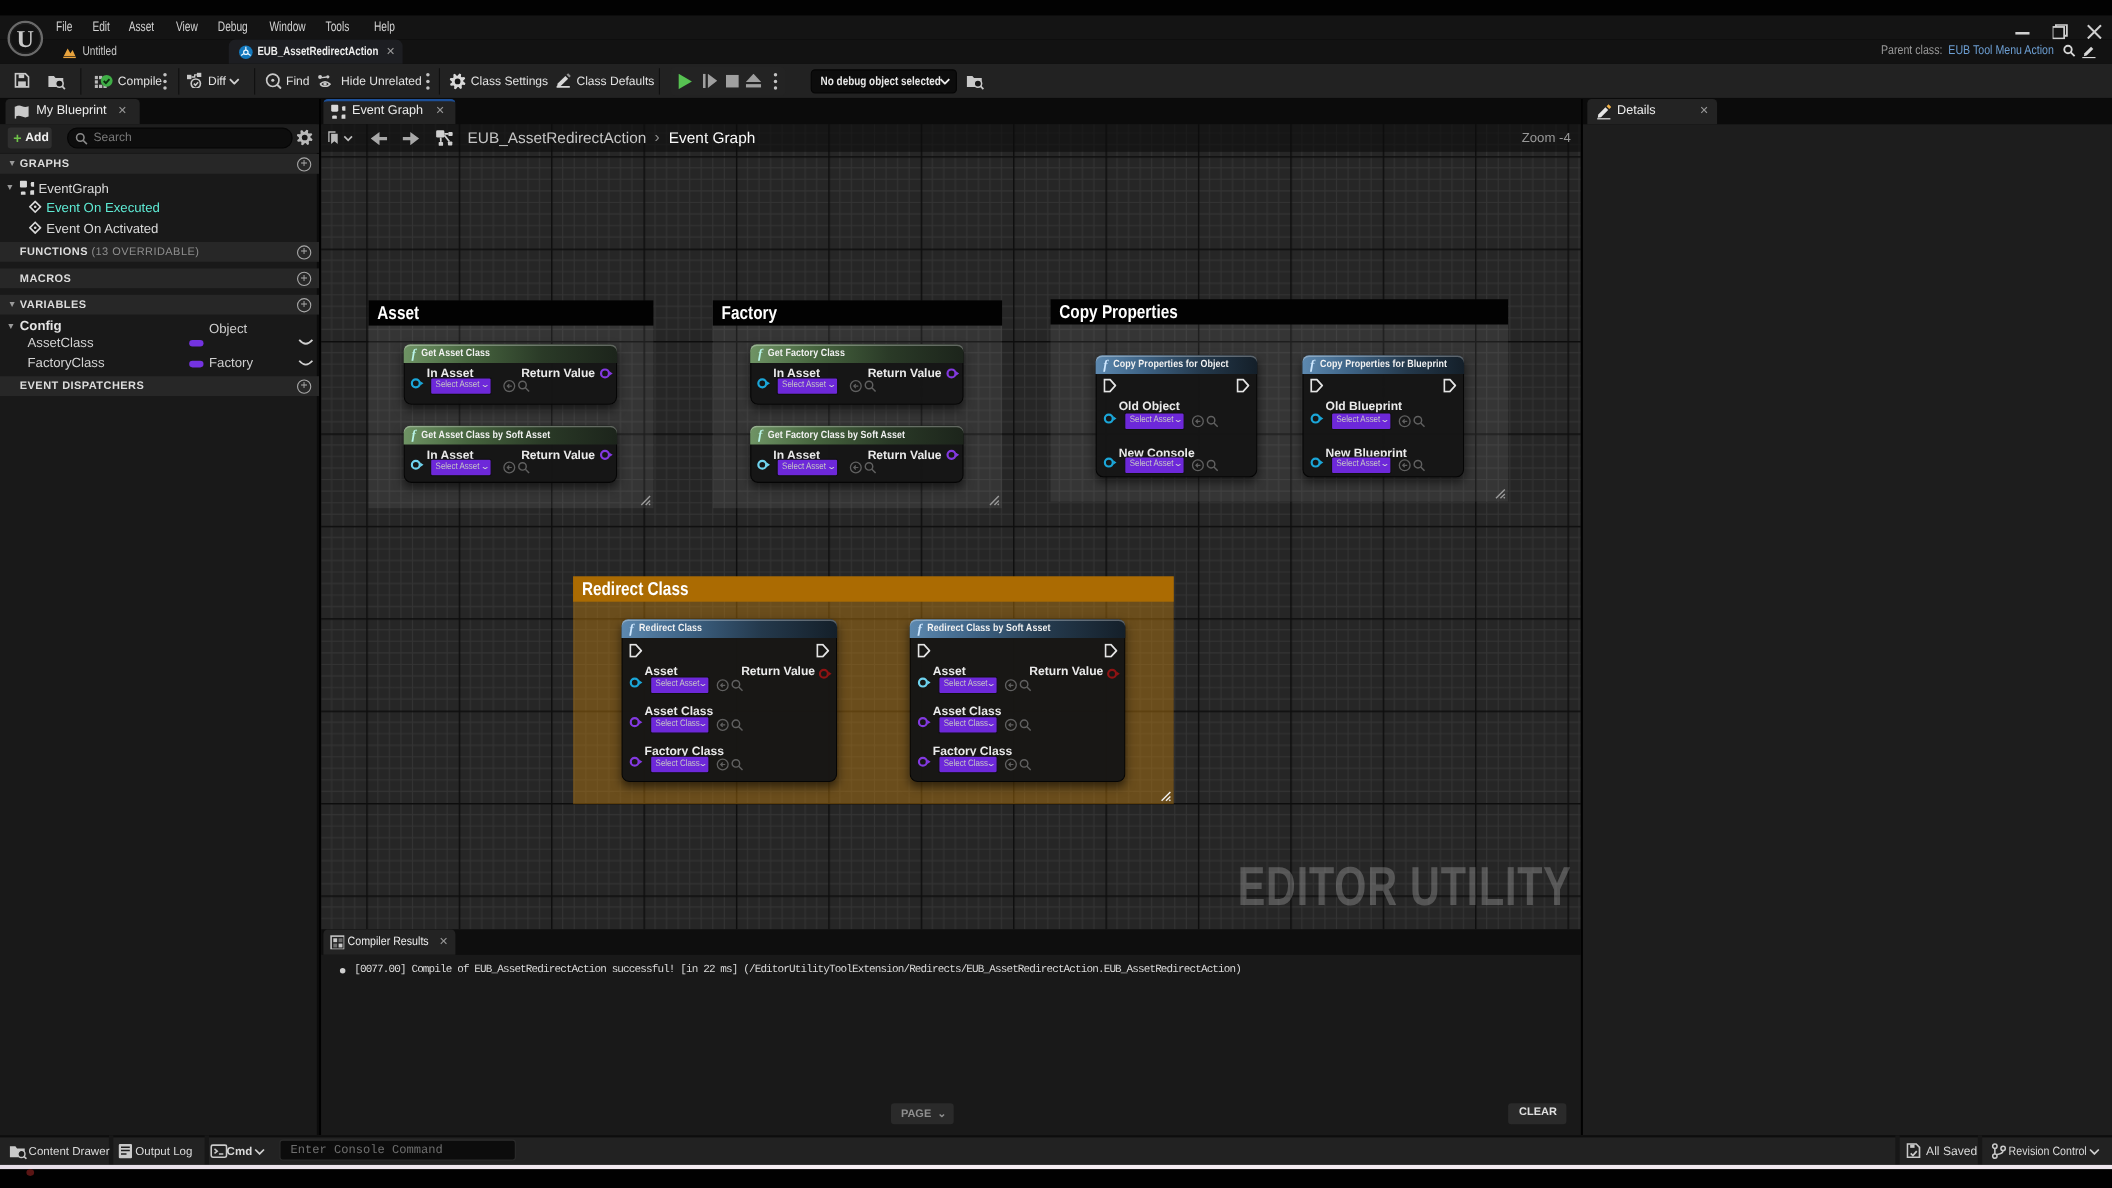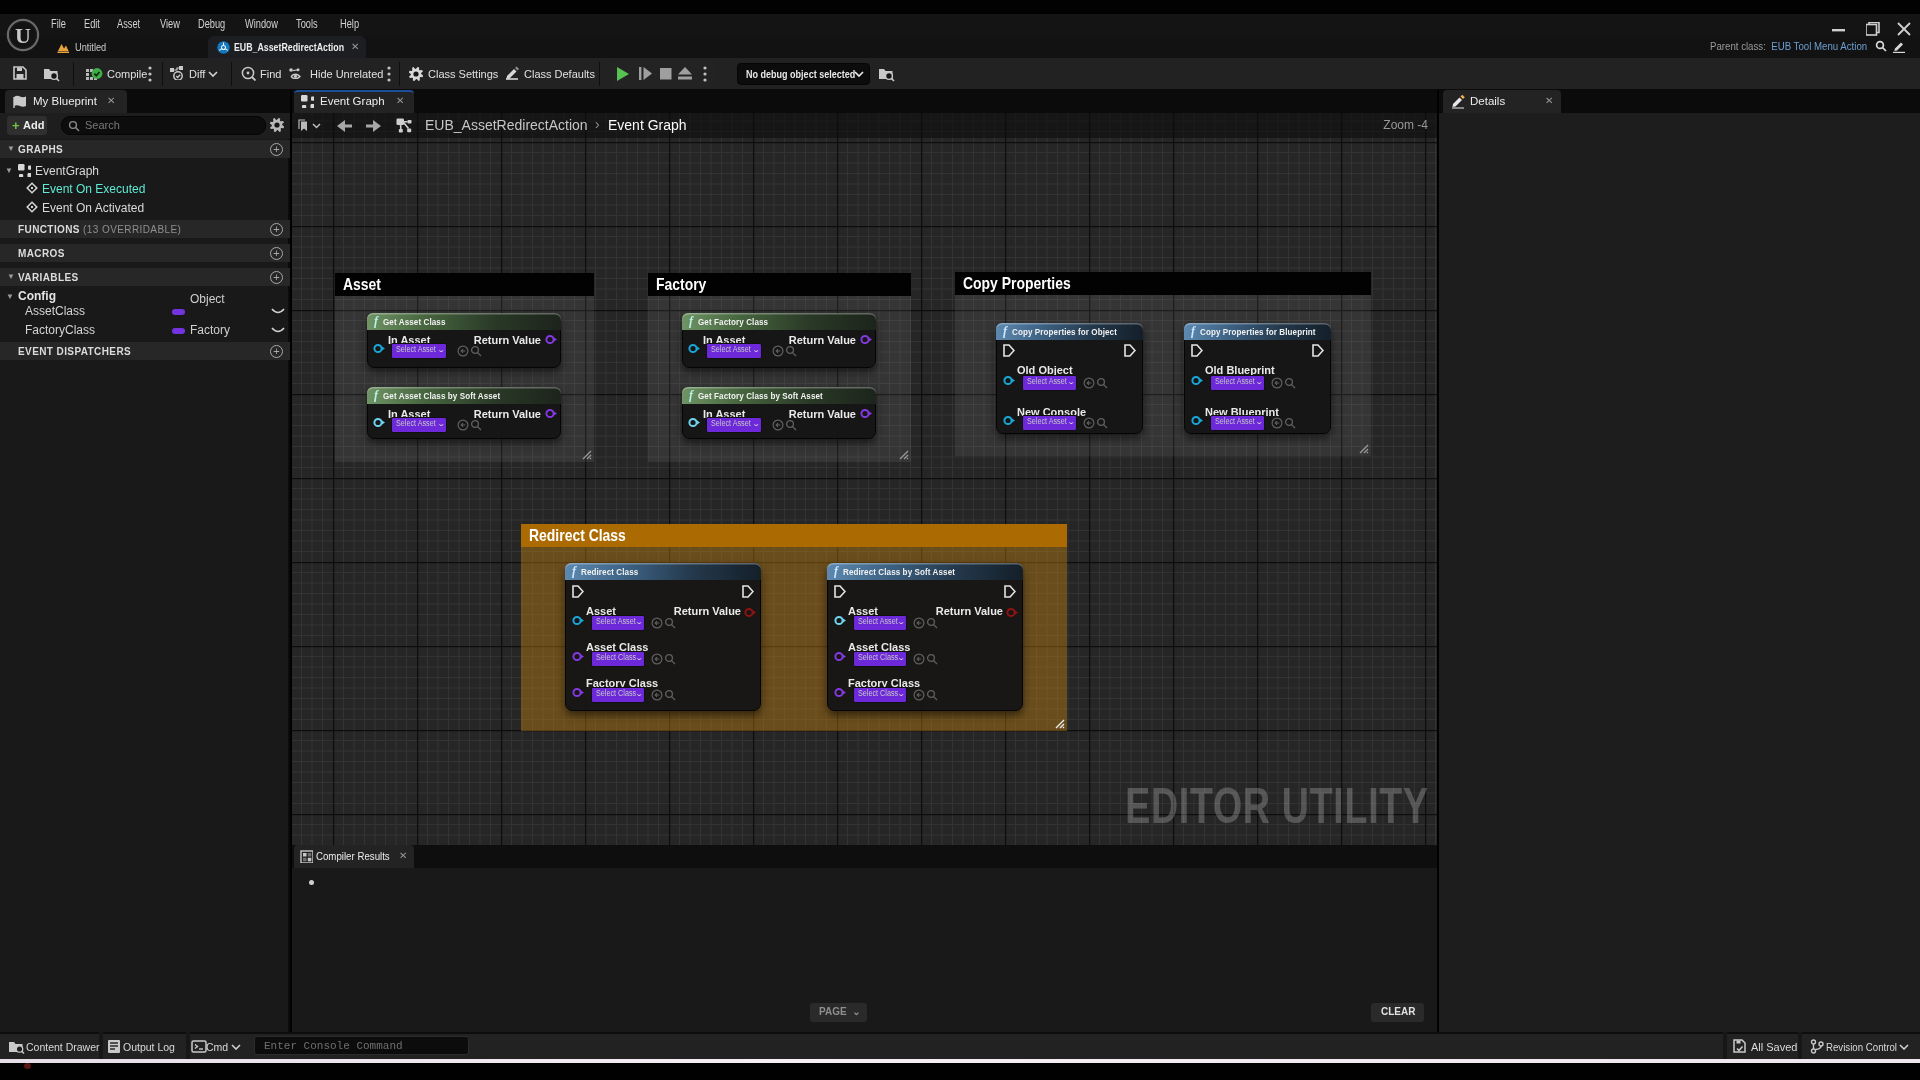--- a/index.html
+++ b/index.html
@@ -672,20 +672,21 @@
       <svg class="abs" style="left:8px;top:760px" width="13" height="13" viewBox="0 0 13 13">
         <rect x="1" y="1" width="12" height="12" fill="none" stroke="#c9c9c9" stroke-width="1.4"></rect>
         <rect x="3" y="3" width="3.5" height="3.5" fill="#c9c9c9"></rect>
         <rect x="7.8" y="3" width="3.5" height="3.5" fill="#6f6f6f"></rect>
         <rect x="3" y="7.8" width="3.5" height="3.5" fill="#6f6f6f"></rect>
         <rect x="7.8" y="7.8" width="3.5" height="3.5" fill="#c9c9c9"></rect>
       </svg>
       <div class="abs nw" style="left:24px;top:760px;font-size:11px;color:#ececec"><span class="cx">Compiler Results</span></div>
       <div class="abs" style="left:107px;top:760px;font-size:10px;color:#989898">✕</div>
       <div class="abs" style="left:17px;top:790px;width:5px;height:5px;border-radius:50%;background:#cfcfcf"></div>
+      <div class="abs nw" style="left:30px;top:787px;font-family:'Liberation Mono',monospace;font-size:10px;letter-spacing:-0.8px;color:#d8d8d8">[0077.00] Compile of EUB_AssetRedirectAction successful! [in 22 ms] (/EditorUtilityToolExtension/Redirects/EUB_AssetRedirectAction.EUB_AssetRedirectAction)</div>
       <div class="abs" style="left:518px;top:913px;width:57px;height:19px;background:#2a2a2a;border-radius:3px"></div>
       <div class="abs nw" style="left:527px;top:916px;font-size:10px;font-weight:bold;color:#8f8f8f">PAGE&nbsp;&nbsp;⌄</div>
       <div class="abs" style="left:1079px;top:913px;width:53px;height:19px;background:#2a2a2a;border-radius:3px"></div>
       <div class="abs nw" style="left:1089px;top:916px;font-size:10px;font-weight:bold;color:#e0e0e0">CLEAR</div>
     </div>
     <div class="abs" style="left:1439px;top:90px;width:481px;height:942px;background:#1d1d1d"></div>
     <div class="abs" style="left:1439px;top:90px;width:481px;height:23px;background:#0b0b0b"></div>
     <div class="ptab" style="left:1443px;top:90px;width:118px"></div>
     <svg class="abs" style="left:1451px;top:93px" width="14" height="16" viewBox="0 0 14 16">
       <path d="M2 11 l6.5-6.5 l2.5 2.5 L4.5 13.5 L1.5 14 Z" fill="#e8e8e8"></path>
@@ -708,21 +709,21 @@
       <line x1="3" y1="4" x2="11" y2="4" stroke="#1d1d1d" stroke-width="1.4"></line>
       <line x1="3" y1="7" x2="11" y2="7" stroke="#1d1d1d" stroke-width="1.4"></line>
       <line x1="3" y1="10" x2="8" y2="10" stroke="#1d1d1d" stroke-width="1.4"></line>
     </svg>
     <div class="abs nw" style="left:123px;top:1041px;font-size:10.5px;color:#dadada">Output Log</div>
     <svg class="abs" style="left:191px;top:1039px" width="16" height="15" viewBox="0 0 16 15">
       <rect x="1" y="2" width="14" height="11" rx="1.5" fill="none" stroke="#c9c9c9" stroke-width="1.5"></rect>
       <path d="M4 5.5 l2.5 2 l-2.5 2" stroke="#c9c9c9" stroke-width="1.4" fill="none"></path>
       <line x1="8" y1="10" x2="12" y2="10" stroke="#c9c9c9" stroke-width="1.4"></line>
     </svg>
-    <div class="abs nw" style="left:206px;top:1041px;font-size:10.5px;color:#dadada;font-weight:normal">Cmd</div>
+    <div class="abs nw" style="left:206px;top:1041px;font-size:10.5px;color:#dadada;font-weight:bold">Cmd</div>
     <svg class="abs" style="left:231px;top:1044px" width="10" height="6" viewBox="0 0 10 6">
       <path d="M1 1 L5 5 L9 1" stroke="#cfcfcf" stroke-width="1.6" fill="none"></path>
     </svg>
     <div class="abs" style="left:254px;top:1036px;width:215px;height:19px;background:#0c0c0c;border:1px solid #2c2c2c;border-radius:3px"></div>
     <div class="abs nw" style="left:264px;top:1040px;font-family:'Liberation Mono',monospace;font-size:11px;color:#6f6f6f">Enter Console Command</div>
     <div class="abs" style="left:1723px;top:1032px;width:4px;height:27px;background:#171717"></div>
     <div class="abs" style="left:1798px;top:1032px;width:4px;height:27px;background:#171717"></div>
     <svg class="abs" style="left:1733px;top:1039px" width="14" height="15" viewBox="0 0 14 15">
       <path d="M1 1 h8 l3 3 v9 h-11 z" fill="none" stroke="#c9c9c9" stroke-width="1.5"></path>
       <rect x="3.5" y="1.5" width="4" height="3" fill="#c9c9c9"></rect>

